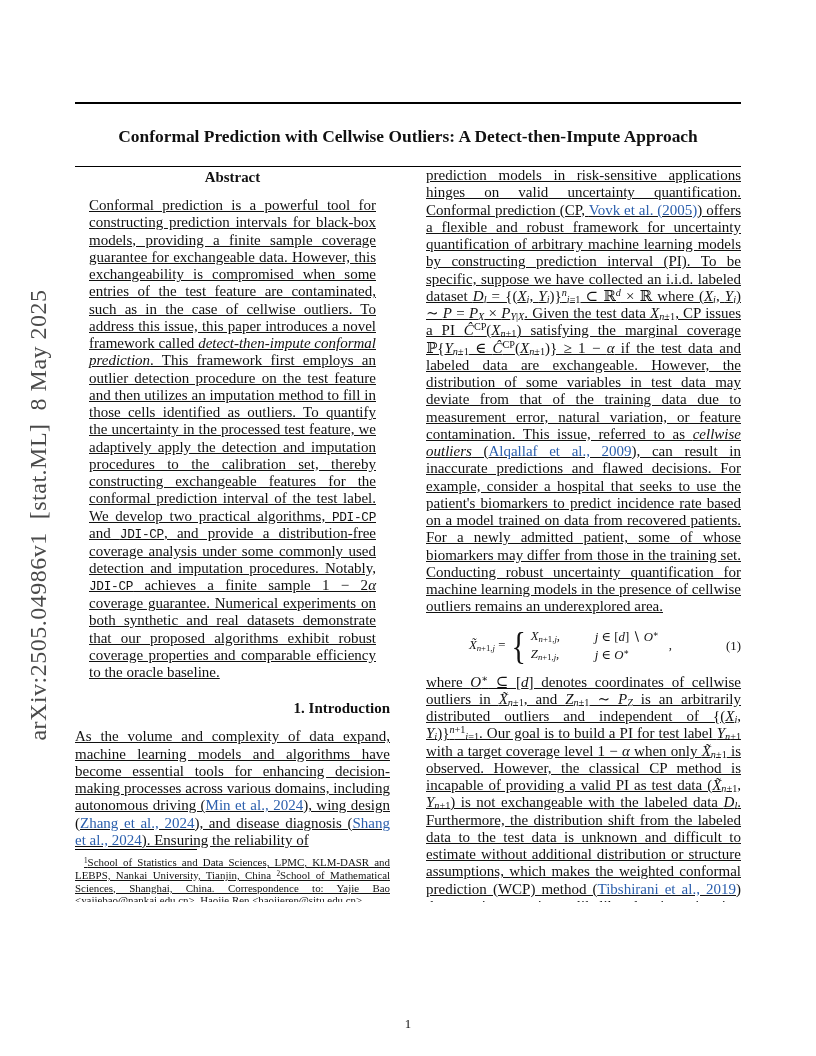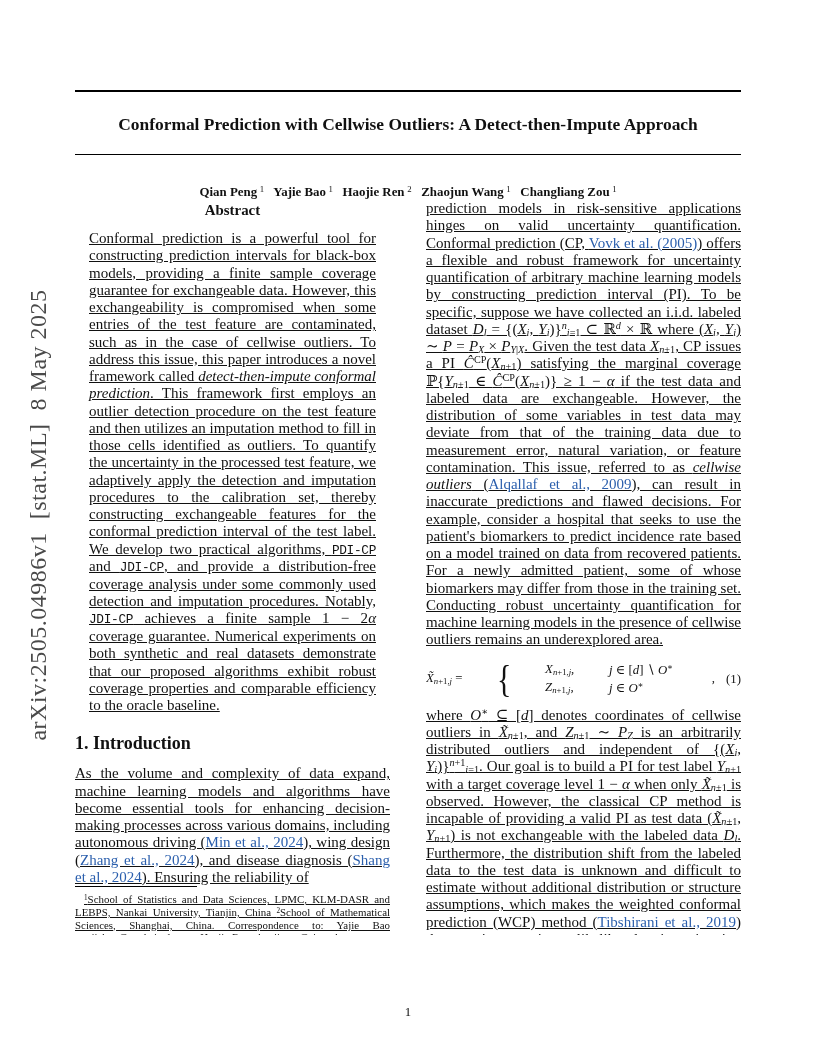--- a/index.html
+++ b/index.html
@@ -12,21 +12,21 @@
   :root { --citation-link:#2b5fad; --watermark-text:#4a4a4a; }
   .page { position: relative; width: 816px; height: 1056px; overflow: hidden; background: #fff; }
 
   .arxiv-banner {
     position: absolute; left: 38px; top: 515px;
     transform: translate(-50%, -50%) rotate(-90deg);
     white-space: pre; font-size: 24px; color: var(--watermark-text);
     letter-spacing: 0.5px;
   }
 
-  .content { position: absolute; left: 75px; top: 90px; width: 666px; }
+  .content { position: absolute; left: 75px; top: 102px; width: 666px; }
 
   .rule-thick { height: 2px; background: #000; }
   .rule-thin  { height: 1.3px; background: #000; }
 
   .title {
     font-size: 17.4px; font-weight: bold; text-align: center;
     margin: 22px 6px 19px; line-height: 1.2;
   }
   .authors { text-align: center; font-weight: bold; font-size: 12.9px; margin-top: 30px; }
   .authors sup { font-weight: normal; }
@@ -40,33 +40,33 @@
   .col-left { display: flex; flex-direction: column; }
 
   .abstract-heading { font-size: 14.9px; font-weight: bold; text-align: center; margin: 2px 0 11px; }
   .abstract-text { padding: 0 14px; }
 
   .body-text, .abstract-text {
     font-size: 15px; line-height: 1.15; text-align: justify; margin: 0; text-decoration: underline;
   }
   .para-space { margin-top: 11px; }
 
-  .section-heading { font-size: 18px; font-weight: bold; margin: 19px 0 11px; }
+  .section-heading { font-size: 15px; font-weight: bold; margin: 19px 0 11px; text-align: right; }
 
   .footblock { margin-top: auto; text-decoration: underline; }
   .footrule { width: 122px; height: 1px; background: #000; margin-bottom: 6px; }
   .footnote { font-size: 10.9px; line-height: 1.17; text-align: justify; margin: 0 0 10px; }
   .footnote.affil { text-indent: 9px; }
   .footnote sup { font-size: 0.66em; }
 
   .cite { color: var(--citation-link); }
   .mono { font-family: "Liberation Mono", "DejaVu Sans Mono", monospace; font-size: 0.85em; letter-spacing: -0.3px; }
 
   .equation {
-    position: relative; display: flex; align-items: center; justify-content: space-between;
+    position: relative; display: flex; align-items: center; justify-content: center;
     margin: 13px 0 11px; font-size: 12.8px; padding-right: 26px;
   }
   .eq-lhs { margin-right: 6px; white-space: nowrap; }
   .eq-brace {
     font-size: 30px; line-height: 1; display: inline-block;
     transform: scaleY(1.25); margin-right: 5px; font-weight: 400;
   }
   .eq-cases { display: inline-flex; flex-direction: column; row-gap: 2px; }
   .eq-row { display: flex; white-space: nowrap; }
   .eq-val { min-width: 64px; }
@@ -81,21 +81,20 @@
 <div class="page">
 
   <div class="arxiv-banner">arXiv:2505.04986v1  [stat.ML]  8 May 2025</div>
 
   <div class="content">
 
     <div class="rule-thick"></div>
     <h1 class="title">Conformal Prediction with Cellwise Outliers: A Detect-then-Impute Approach</h1>
     <div class="rule-thin"></div>
 
-    <div class="authors"><span>Qian Peng <sup>1</sup></span>&nbsp;&nbsp; <span>Yajie Bao <sup>1</sup></span>&nbsp;&nbsp; <span>Haojie Ren <sup>2</sup></span>&nbsp;&nbsp; <span>Zhaojun Wang <sup>1</sup></span>&nbsp;&nbsp; <span>Changliang Zou <sup>1</sup></span></div>
 
     <div class="columns">
 
       <div class="col col-left">
         <h2 class="abstract-heading">Abstract</h2>
         <p class="abstract-text">Conformal prediction is a powerful tool for constructing prediction intervals for black-box models, providing a finite sample coverage guarantee for exchangeable data. However, this exchangeability is compromised when some entries of the test feature are contaminated, such as in the case of cellwise outliers. To address this issue, this paper introduces a novel framework called <i>detect-then-impute conformal prediction</i>. This framework first employs an outlier detection procedure on the test feature and then utilizes an imputation method to fill in those cells identified as outliers. To quantify the uncertainty in the processed test feature, we adaptively apply the detection and imputation procedures to the calibration set, thereby constructing exchangeable features for the conformal prediction interval of the test label. We develop two practical algorithms, <span class="mono">PDI-CP</span> and <span class="mono">JDI-CP</span>, and provide a distribution-free coverage analysis under some commonly used detection and imputation procedures. Notably, <span class="mono">JDI-CP</span> achieves a finite sample 1 − 2<i>α</i> coverage guarantee. Numerical experiments on both synthetic and real datasets demonstrate that our proposed algorithms exhibit robust coverage properties and comparable efficiency to the oracle baseline.</p>
 
         <h2 class="section-heading">1. Introduction</h2>
         <p class="body-text">As the volume and complexity of data expand, machine learning models and algorithms have become essential tools for enhancing decision-making processes across various domains, including autonomous driving (<span class="cite">Min et al., 2024</span>), wing design (<span class="cite">Zhang et al., 2024</span>), and disease diagnosis (<span class="cite">Shang et al., 2024</span>). Ensuring the reliability of</p>
 

